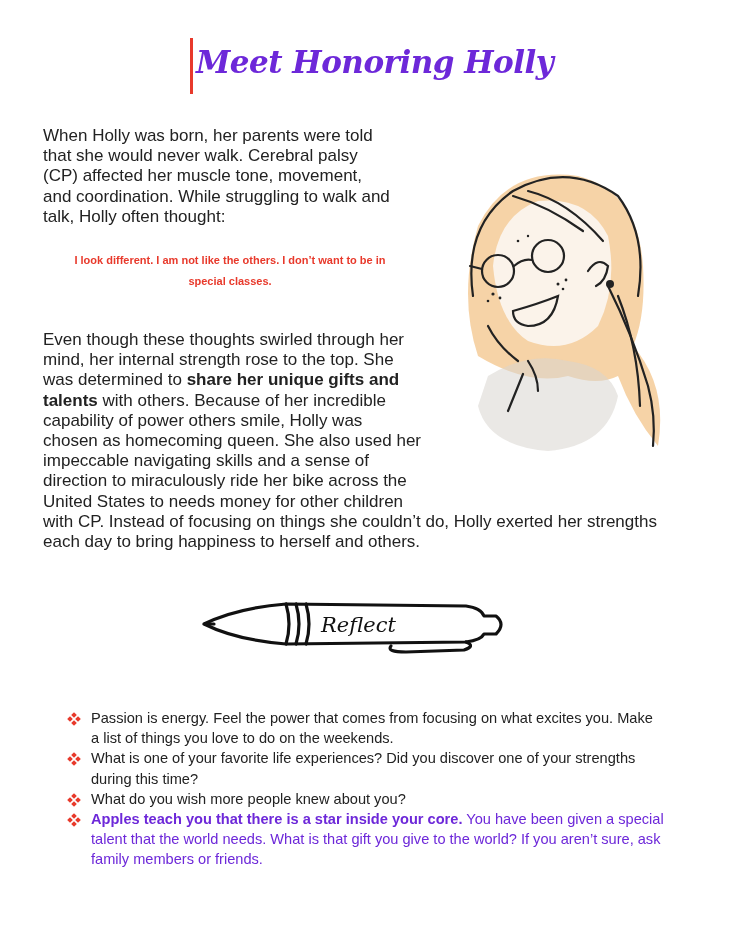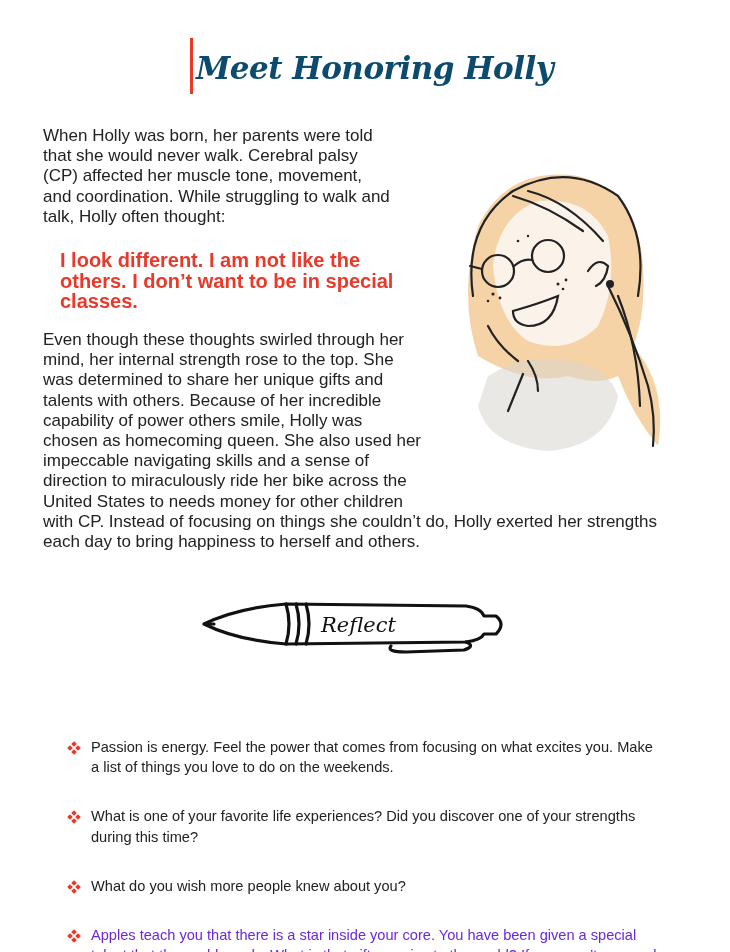--- a/index.html
+++ b/index.html
@@ -1,31 +1,31 @@
 <!DOCTYPE html>
 <html><head>
 <meta charset="utf-8">
 <style>
   html, body { margin: 0; padding: 0; background: #ffffff; }
   body { width: 730px; height: 952px; position: relative; overflow: hidden; font-family: "Liberation Sans", sans-serif; color: #222; }
   .title-wrap { position: absolute; left: 188px; top: 38px; height: 56px; }
   .title-bar { position: absolute; left: 2px; top: 0; width: 3px; height: 56px; background: #e8392b; }
-  .title { position: absolute; left: 8px; top: 12px; white-space: nowrap; font-family: "DejaVu Serif", serif; font-style: italic; font-weight: bold; font-size: 31px; color: #0c4a6e; letter-spacing: -0.5px; }
+  .title { position: absolute; left: 8px; top: 6px; white-space: nowrap; font-family: "DejaVu Serif", serif; font-style: italic; font-weight: bold; font-size: 31px; color: #6d28d9; letter-spacing: -0.5px; }
   .para { position: absolute; left: 43px; font-size: 17px; line-height: 20.2px; color: #222; }
   .p1 { top: 126px; width: 350px; }
-  .quote { position: absolute; left: 60px; top: 250px; width: 340px; font-weight: bold; font-size: 20px; line-height: 20.5px; color: #e8392b; }
+  .quote { position: absolute; left: 60px; top: 250px; width: 340px; text-align: center; font-weight: bold; font-size: 11px; line-height: 20.5px; color: #e8392b; }
   .p2 { top: 306px; width: 610px; margin-top: 24px; }
   .p2 .line { display: block; white-space: nowrap; }
   .illustration { position: absolute; left: 418px; top: 146px; width: 270px; height: 320px; }
   .pen { position: absolute; left: 196px; top: 594px; width: 320px; height: 60px; }
   .bullets { position: absolute; left: 65px; top: 708px; width: 600px; list-style: none; margin: 0; padding: 0; font-size: 14.6px; line-height: 20.2px; color: #222; }
-  .bullets li { position: relative; padding-left: 26px; margin-top: 29px; }
+  .bullets li { position: relative; padding-left: 26px; }
   .bullets li.slate { color: #6d28d9; }
   .diamond { position: absolute; left: 2px; top: 4px; width: 14px; height: 14px; }
-  b { font-weight: normal; }
+  b { font-weight: bold; }
 </style>
 </head>
 <body>
 
 <div class="title-wrap">
   <div class="title-bar"></div>
   <div class="title">Meet Honoring Holly</div>
 </div>
 
 <div class="para p1">When Holly was born, her parents were told that she would never walk.   Cerebral palsy (CP) affected her muscle tone, movement, and coordination. While struggling to walk and talk, Holly often thought:</div>

